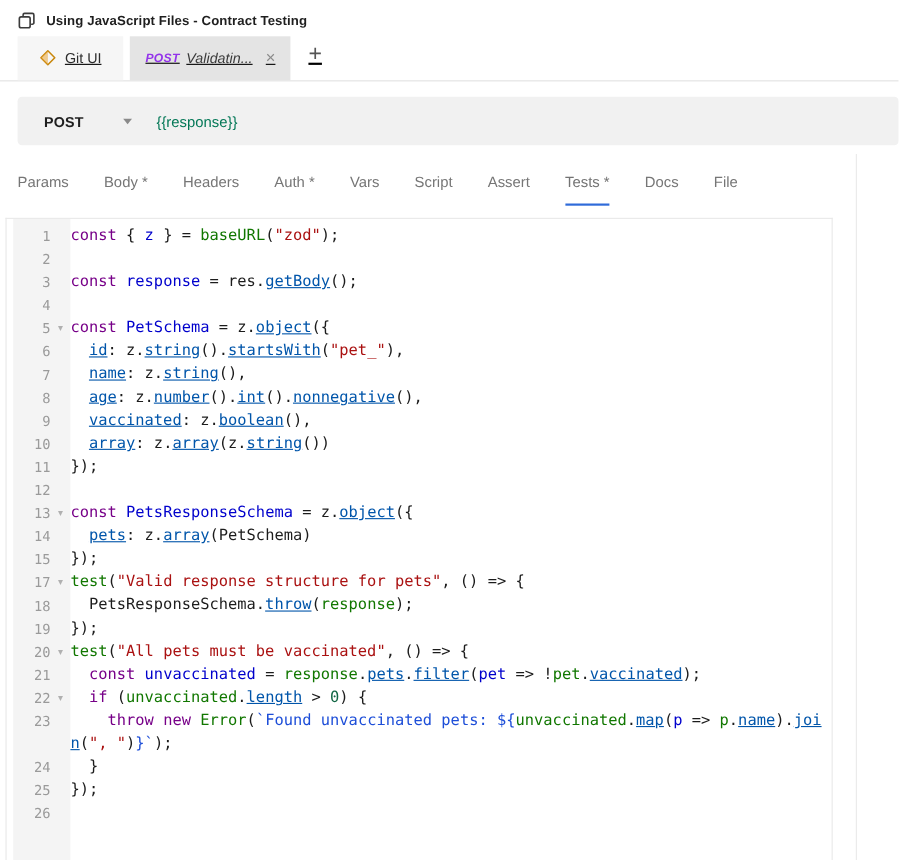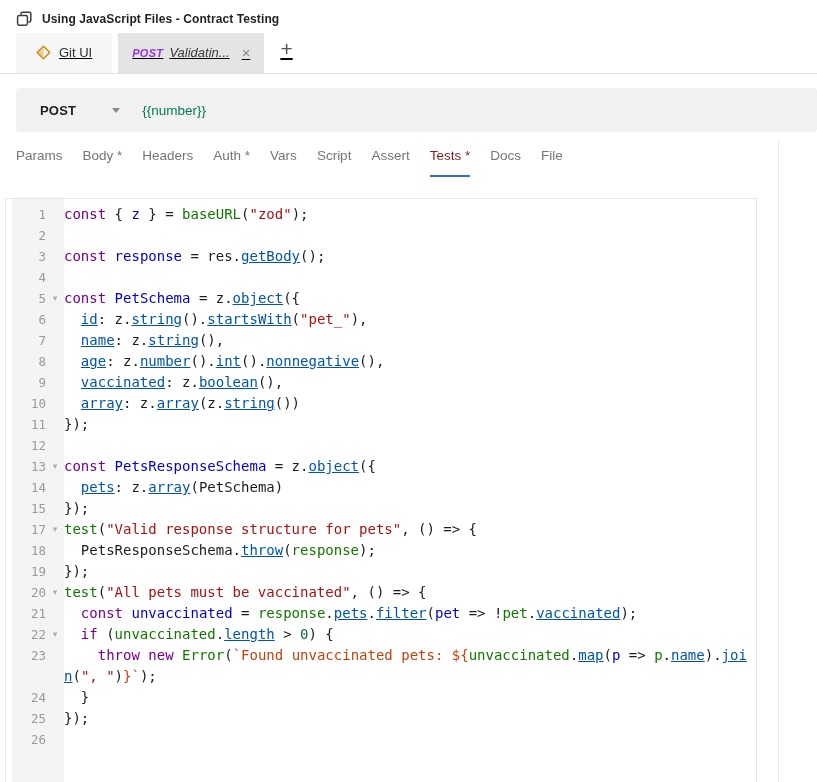--- a/index.html
+++ b/index.html
@@ -27,43 +27,43 @@
 
   
   .url-bar { position:absolute; left:16px; top:88px; width:801px; height:44px; background:#f1f1f1;
              border-radius:4px; display:flex; align-items:center; }
   .url-method { font-size:13px; font-weight:700; color:#1f1f1f; margin-left:24px; letter-spacing:.2px; }
   .url-caret { width:0; height:0; border-left:4.5px solid transparent; border-right:4.5px solid transparent;
                border-top:5px solid #8a8a8a; margin-left:36px; }
   .url-text { font-size:13.5px; color:#047857; margin-left:22px; }
 
   
-  .req-tabs { position:absolute; left:16px; top:148px; display:flex; gap:20px; }
+  .req-tabs { position:absolute; left:16px; top:158px; display:flex; gap:32px; }
   .req-tab { font-size:13.5px; color:#767676; padding-bottom:12px; border-bottom:2px solid transparent; cursor:default; }
-  .req-tab.active { color:#7f1d1d; border-bottom-color:#2f6bd9; }
+  .req-tab.active { color:#737373; border-bottom-color:#2f6bd9; }
 
   
   .splitter { position:absolute; left:778px; top:140px; width:1px; height:642px; background:#e9e9e9; }
 
   
   .editor { position:absolute; left:5px; top:198px; width:752px; height:584px; background:#fff;
             border:1px solid #e8e8e8; border-bottom:none; overflow:hidden; }
   .gutter-bg { position:absolute; left:6px; top:0; bottom:0; width:52px; background:#f4f4f4; }
   .code-lines { position:relative; padding-top:5px; }
   .cm-row { display:flex; align-items:flex-start; }
   .ln { flex:0 0 34px; margin-left:6px; text-align:right; color:#9a9a9a;
         font-family:"DejaVu Sans Mono", monospace; font-size:12.5px; line-height:21px; }
   .fold { flex:0 0 18px; text-align:center; color:#b0b0b0; font-size:9px; line-height:21px; }
   .code { flex:1 1 auto; font-family:"DejaVu Sans Mono", monospace; font-size:14px; line-height:21px;
           white-space:pre-wrap; word-break:break-all; padding-right:6px; color:#1c1c1c; }
   .tk-k { color:#770088; }
   .tk-d { color:#0000cc; }
   .tk-p { color:#0055aa;text-decoration:underline; }
   .tk-s { color:#aa1111; }
-  .tk-t { color:#c2410c; }
+  .tk-t { color:#1d4ed8; }
   .tk-n { color:#116644; }
   .tk-g { color:#117700; }
   .tk-w { color:#1c1c1c; }
 </style>
 </head>
 <body>
 
 <div class="app">
 
   <div class="win-header">
@@ -86,21 +86,21 @@
       <span class="tab-method">POST</span>
       <span class="tab-req-title">Validatin...</span>
       <span class="tab-close">×</span>
     </div>
     <div class="tab-plus">+</div>
   </div>
 
   <div class="url-bar">
     <span class="url-method">POST</span>
     <span class="url-caret"></span>
-    <span class="url-text">{{number}}</span>
+    <span class="url-text">{{response}}</span>
   </div>
 
   <div class="req-tabs" id="req-tabs">
       <div class="req-tab">Params</div>
       <div class="req-tab">Body *</div>
       <div class="req-tab">Headers</div>
       <div class="req-tab">Auth *</div>
       <div class="req-tab">Vars</div>
       <div class="req-tab">Script</div>
       <div class="req-tab">Assert</div>

